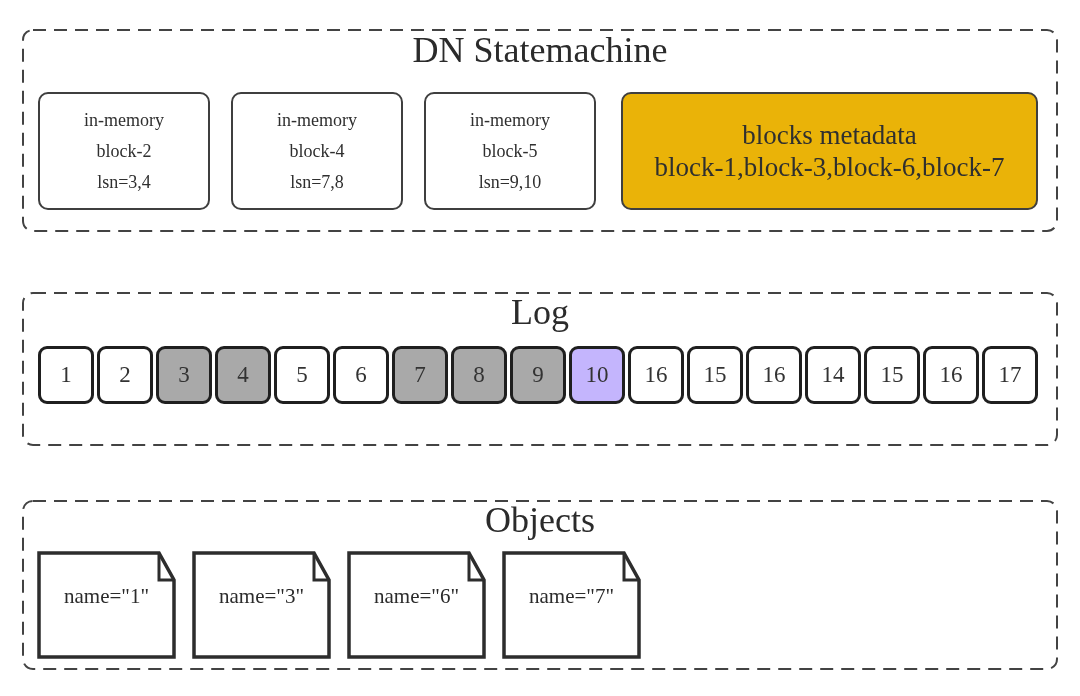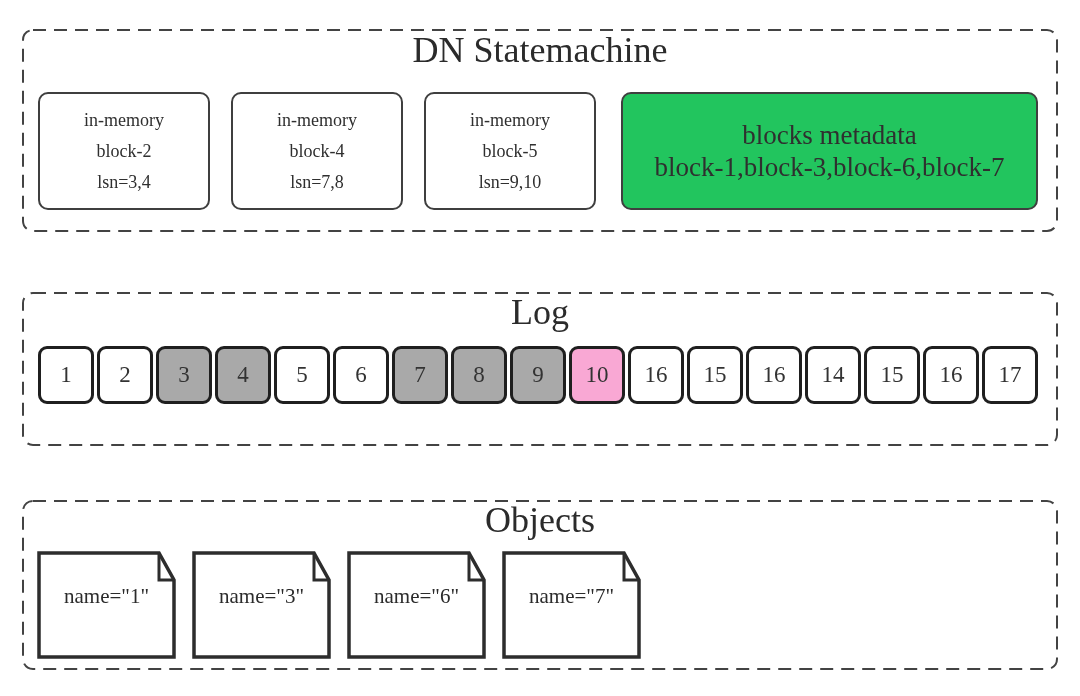--- a/index.html
+++ b/index.html
@@ -18,21 +18,21 @@
   }
   .mem-row { position:absolute; top:63px; left:16px; display:flex; gap:21px; }
   .mem-box {
     width:172px; height:118px; box-sizing:border-box; background:#ffffff;
     border:2px solid #3f3f3f; border-radius:10px;
     display:flex; flex-direction:column; justify-content:center; align-items:center;
     font-size:18px; line-height:31px; text-align:center;
   }
   .meta-box {
     position:absolute; top:63px; left:599px; width:417px; height:118px;
-    box-sizing:border-box; background:#22c55e;
+    box-sizing:border-box; background:#eab308;
     border:2px solid #3f3f3f; border-radius:10px;
     display:flex; flex-direction:column; justify-content:center; align-items:center;
     font-size:27px; line-height:32px; text-align:center;
   }
   .cells-row { position:absolute; top:54px; left:16px; display:flex; gap:3px; }
   .log-cell {
     width:56px; height:58px; box-sizing:border-box; background:#ffffff;
     border:3px solid #1f1f1f; border-radius:9px;
     display:flex; align-items:center; justify-content:center;
     font-size:23px; color:#333333;
@@ -84,21 +84,21 @@
   <div class="cells-row">
       <div class="log-cell">1</div>
       <div class="log-cell">2</div>
       <div class="log-cell filled" style="background: rgb(169, 169, 169);">3</div>
       <div class="log-cell filled" style="background: rgb(169, 169, 169);">4</div>
       <div class="log-cell">5</div>
       <div class="log-cell">6</div>
       <div class="log-cell filled" style="background: rgb(169, 169, 169);">7</div>
       <div class="log-cell filled" style="background: rgb(169, 169, 169);">8</div>
       <div class="log-cell filled" style="background: rgb(169, 169, 169);">9</div>
-      <div class="log-cell filled" style="background: #f9a8d4;">10</div>
+      <div class="log-cell filled" style="background: #c4b5fd;">10</div>
       <div class="log-cell">16</div>
       <div class="log-cell">15</div>
       <div class="log-cell">16</div>
       <div class="log-cell">14</div>
       <div class="log-cell">15</div>
       <div class="log-cell">16</div>
       <div class="log-cell">17</div>
     </div>
 </div>
 

